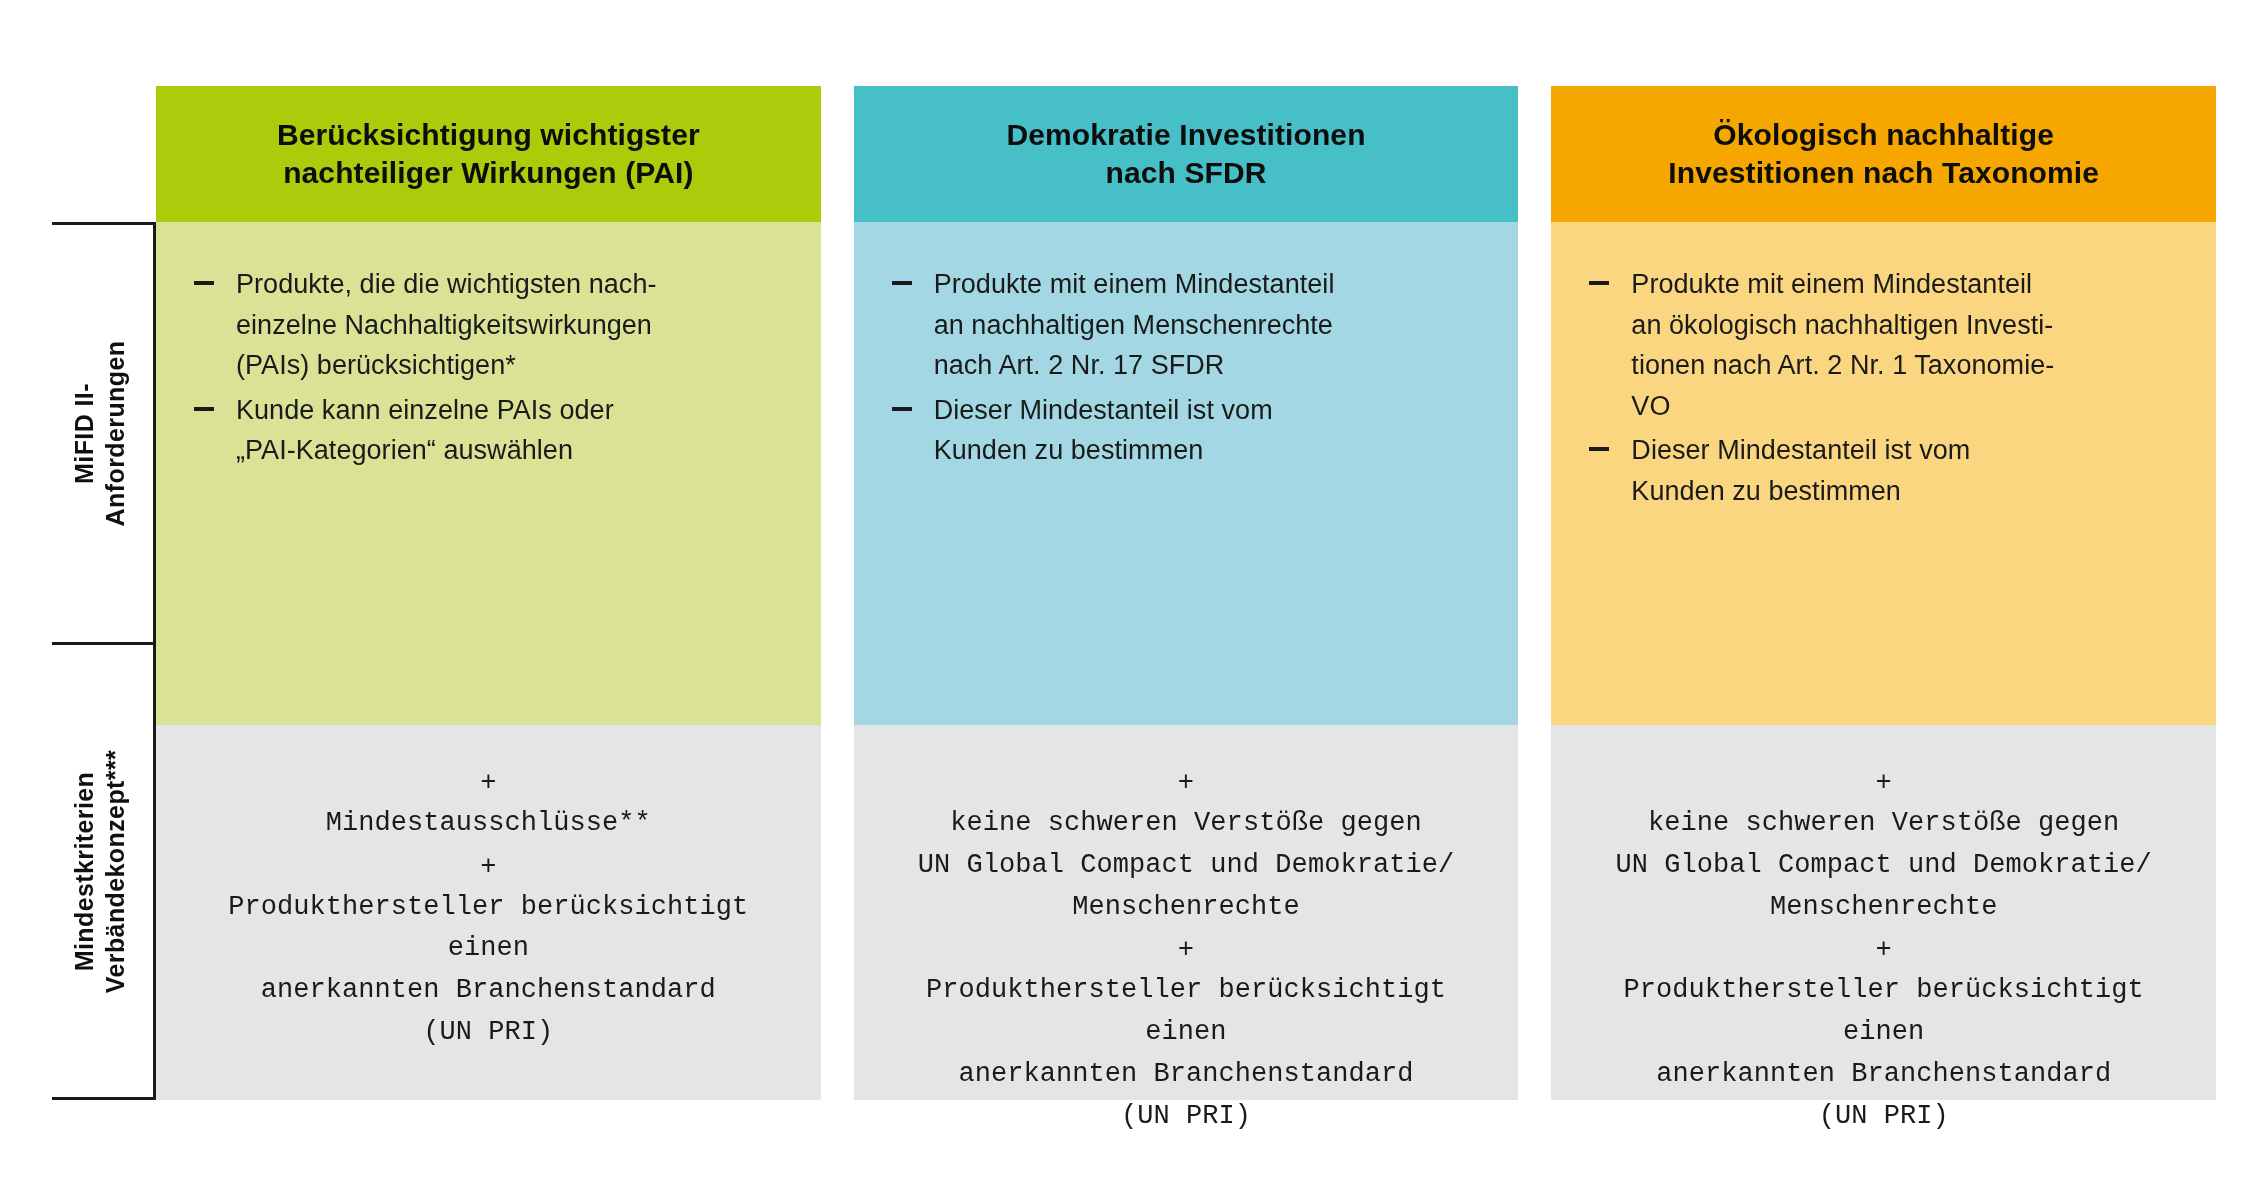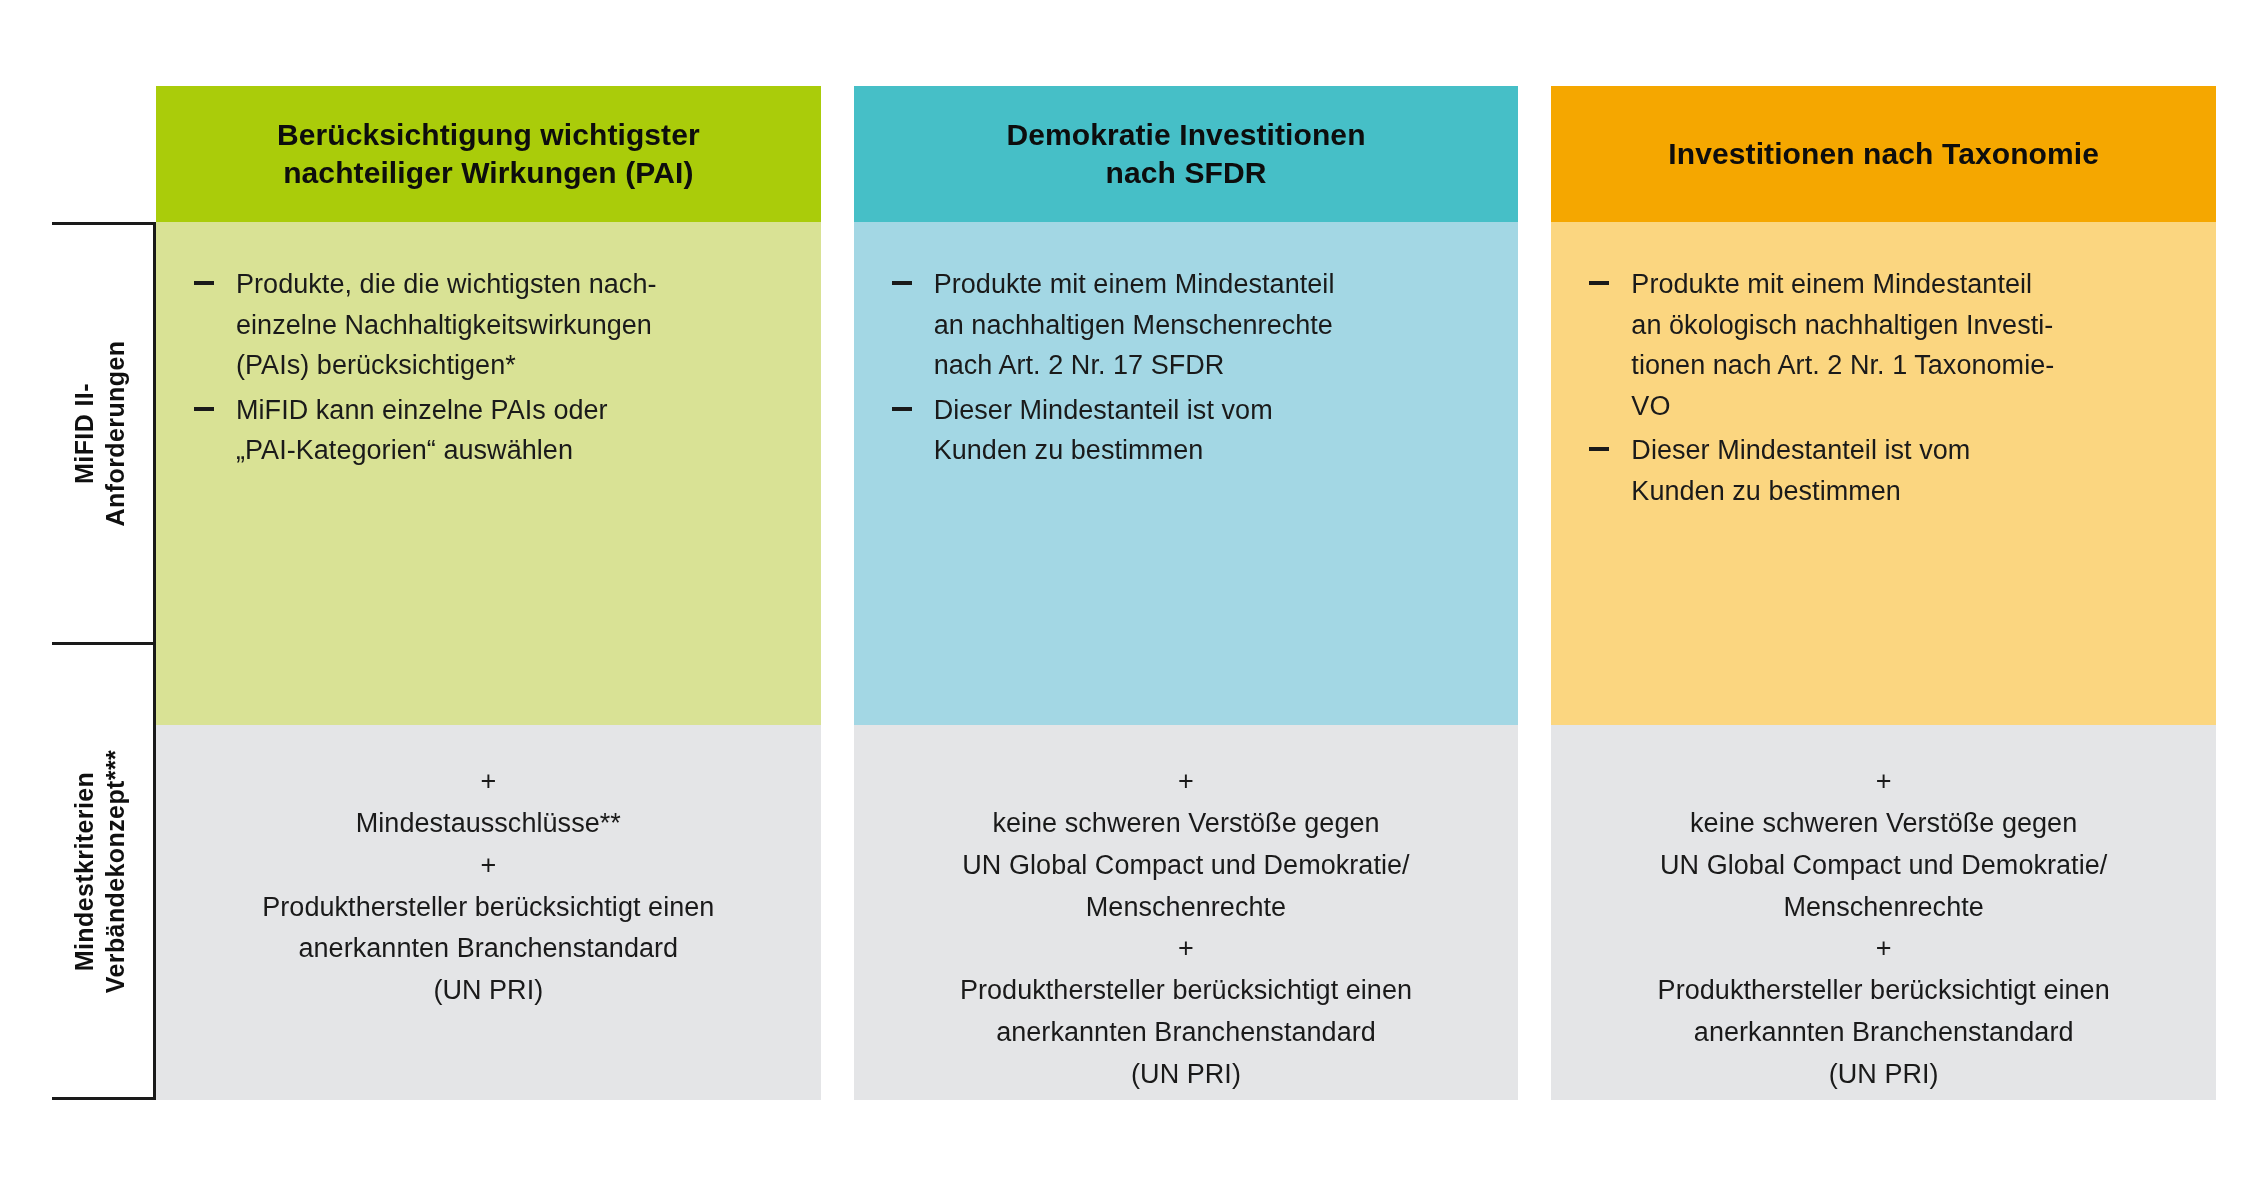--- a/index.html
+++ b/index.html
@@ -139,20 +139,21 @@
     box-sizing: border-box;
     padding: 36px 26px 20px 26px;
     text-align: center;
   }
   .foot-line {
     font-size: 27px;
     line-height: 1.55;
     color: #1a1a1a;
     font-weight: 300;
     letter-spacing: 0.05px;
+    font-family: Liberation Mono, monospace;
   }
   .foot-plus {
     font-size: 27px;
     line-height: 1.55;
     color: #1a1a1a;
     font-weight: 400;
   }
 </style>
 </head>
 <body>
@@ -194,21 +195,21 @@
       <div class="col-body" style="background:#D9E295;">
         <ul class="bullet-list">
           <li class="bullet-item">
             <span class="bullet-dash"></span>
             <div>Produkte, die die wichtigsten nach-</div>
             <div>einzelne Nachhaltigkeitswirkungen</div>
             <div>(PAIs) berücksichtigen*</div>
           </li>
           <li class="bullet-item">
             <span class="bullet-dash"></span>
-            <div>MiFID kann einzelne PAIs oder</div>
+            <div>Kunde kann einzelne PAIs oder</div>
             <div>„PAI-Kategorien“ auswählen</div>
           </li>
         </ul>
       </div>
 
       <div class="col-foot">
         <div class="foot-plus">+</div>
         <div class="foot-line">Mindestausschlüsse**</div>
         <div class="foot-plus">+</div>
         <div class="foot-line">Produkthersteller berücksichtigt einen</div>
@@ -249,20 +250,21 @@
         <div class="foot-plus">+</div>
         <div class="foot-line">Produkthersteller berücksichtigt einen</div>
         <div class="foot-line">anerkannten Branchenstandard</div>
         <div class="foot-line">(UN PRI)</div>
       </div>
     </div>
 
     <div class="col">
       <div class="col-header" style="background:#F5A700;">
         <div class="col-header-text">
+          <div>Ökologisch nachhaltige</div>
           <div>Investitionen nach Taxonomie</div>
         </div>
       </div>
 
       <div class="col-body" style="background:#FBD680;">
         <ul class="bullet-list">
           <li class="bullet-item">
             <span class="bullet-dash"></span>
             <div>Produkte mit einem Mindestanteil</div>
             <div>an ökologisch nachhaltigen Investi-</div>

